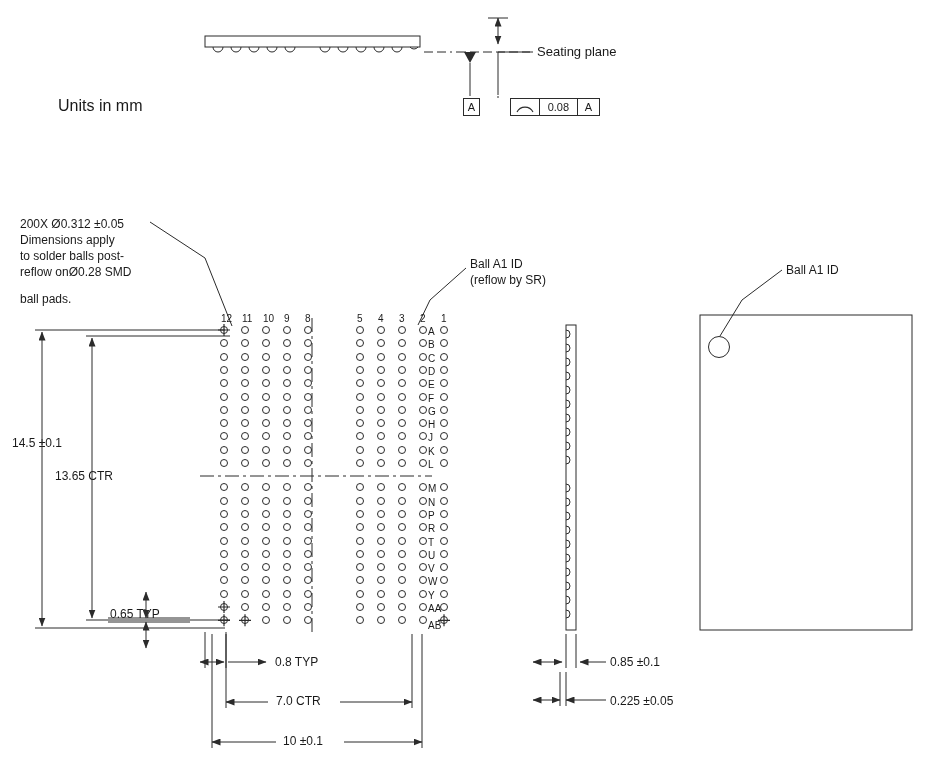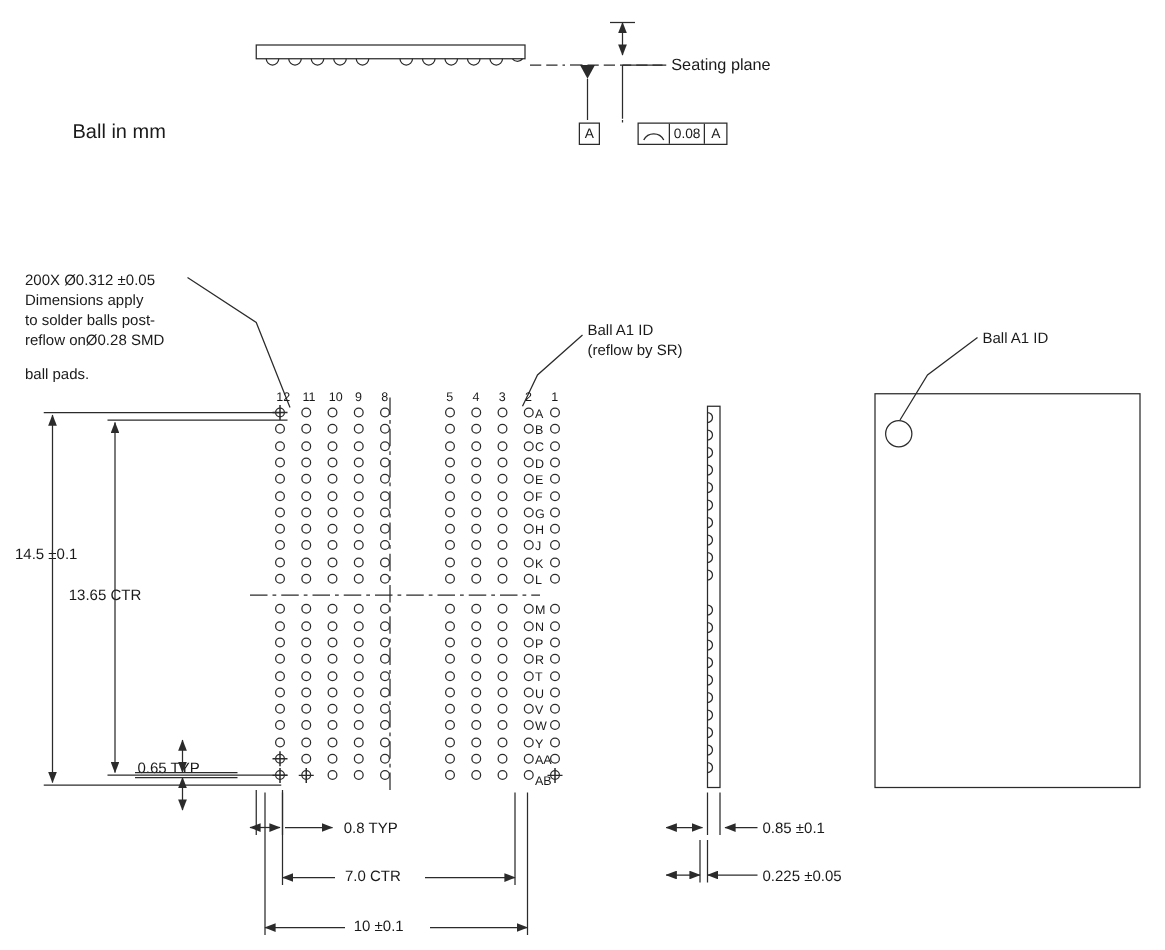--- a/index.html
+++ b/index.html
@@ -83,27 +83,27 @@
     align-items: center;
     justify-content: center;
   }
   .fcf > div:last-child { border-right: none; }
 </style>
 </head>
 <body>
 
 <div class="stage">
 
-  <div class="txt t16" style="left:58px; top:97px;">Ball in mm</div>
+  <div class="txt t16" style="left:58px; top:97px;">Units in mm</div>
 
   <div class="txt t13" style="left:537px; top:45px;">Seating plane</div>
 
   <div class="datumbox" style="left:463px; top:98px; width:17px; height:18px;">A</div>
 
-  <div class="fcf" style="left:510px; top:98px; width:72px;">
+  <div class="fcf" style="left:510px; top:98px; width:90px;">
     <div style="width:26px;">
       <svg width="18" height="12" viewBox="0 0 18 12">
           <path d="M1 11 A 9 9 0 0 1 17 11" fill="none" stroke="#2b2b2b" stroke-width="1.1"></path>
         </svg>
     </div>
     <div style="width:36px;">0.08</div>
     <div style="width:18px;">A</div>
   </div>
 
   <div class="txt t12" style="left:20px; top:218px;">200X Ø0.312 ±0.05</div>

